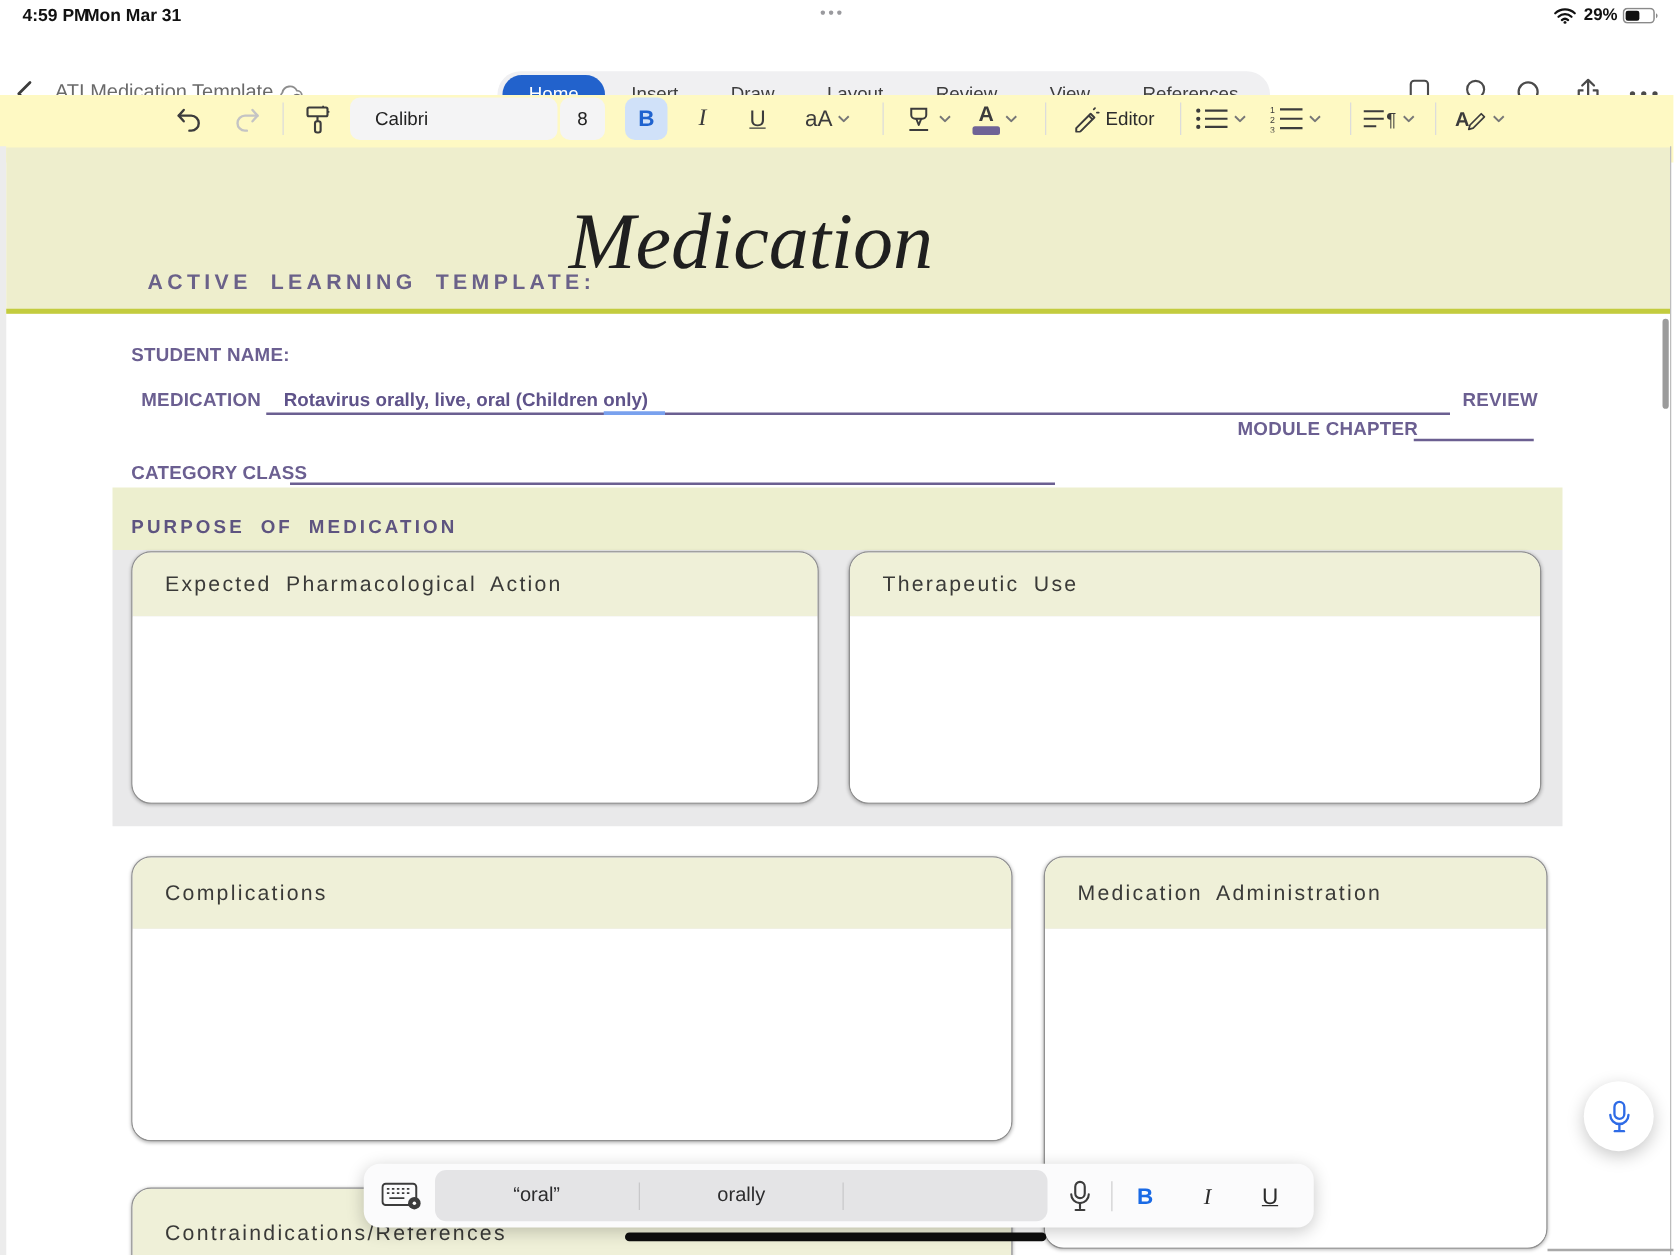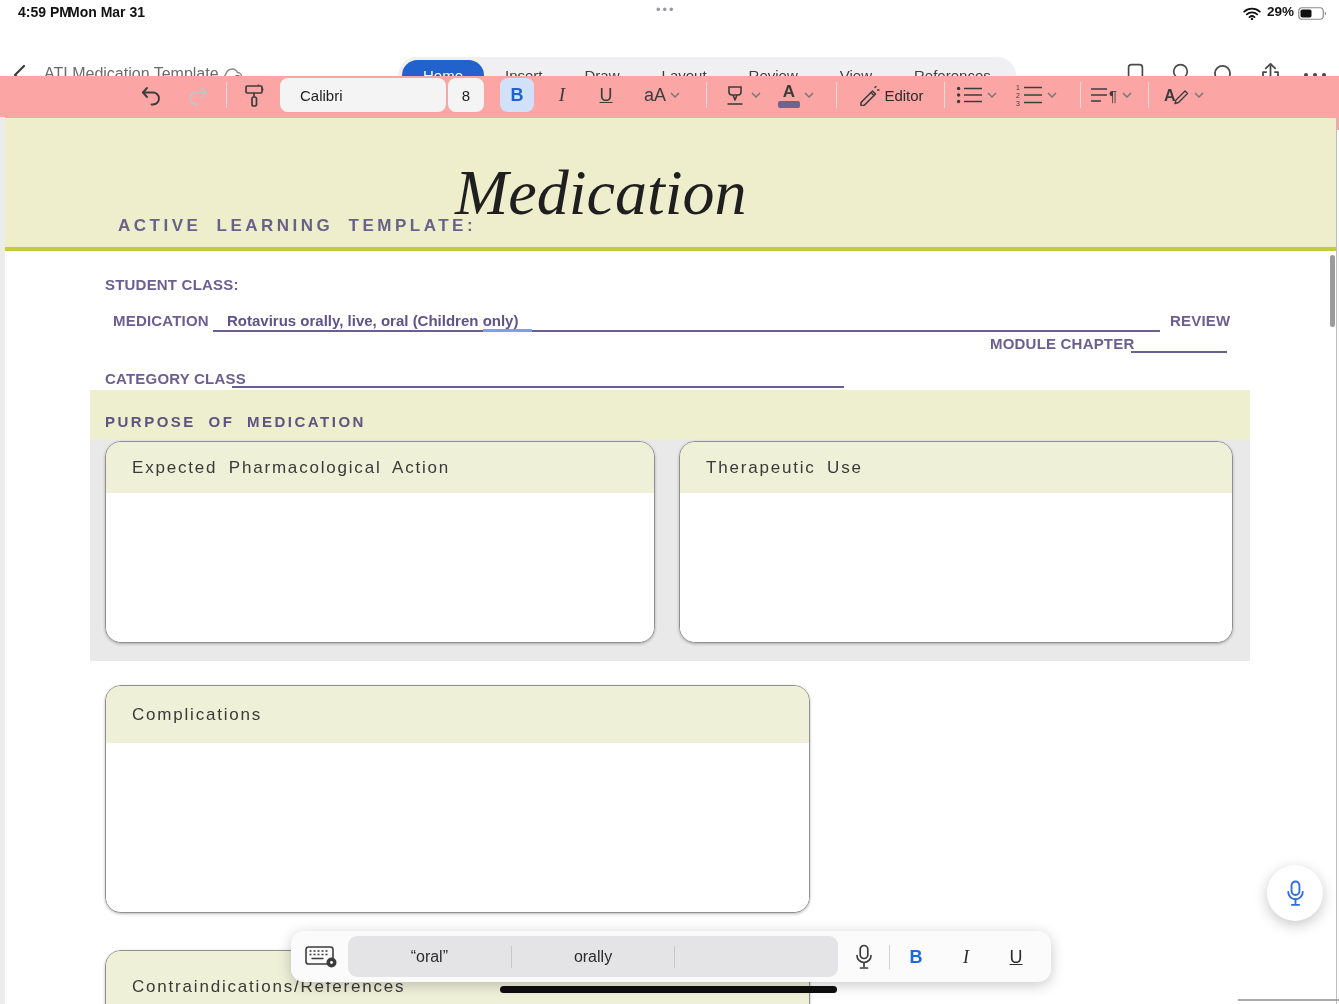--- a/index.html
+++ b/index.html
@@ -24,21 +24,21 @@
   .tab-group {
     left:398px; top:33px; height:37px; background:#f0f0f2; border-radius:19px;
     display:flex; align-items:center; padding:0 4px;
   }
   .tab { padding:0 21px; height:31px; line-height:31px; font-size:15px; color:#3d3d3d;
          border-radius:16px; cursor:default; white-space:nowrap; }
   .tab.active { background:#2262cc; color:#fff; }
   .tb-icon { width:44px; height:44px; display:flex; align-items:center; justify-content:center; }
 
   
-  .toolbar { left:0; top:76px; width:100%; height:54px; background:#fca5a5; }
+  .toolbar { left:0; top:76px; width:100%; height:54px; background:#fef9c3; }
   .tool { position:absolute; top:0; height:38px; display:flex; align-items:center; justify-content:center; gap:4px; }
   .vdiv { position:absolute; top:6px; width:1px; height:26px; background:#dcdcdc; }
   .field { position:absolute; top:2px; height:34px; background:#f4f4f5; border-radius:8px;
            display:flex; align-items:center; font-size:15px; color:#222; }
   .btn-bold { position:absolute; top:2px; width:34px; height:34px; background:#d0e1f9; border-radius:8px;
               display:flex; align-items:center; justify-content:center;
               font-weight:bold; font-size:18px; color:#1f62cf; }
   .serif-i { font-family:"Liberation Serif", serif; font-style:italic; }
 
   
@@ -283,21 +283,21 @@
     </span>
   </div>
 
   <div class="abs doc-gutter"></div>
   <div class="abs page-edge"></div>
 
   <div class="abs band"></div>
   <span class="abs alt-label">ACTIVE LEARNING TEMPLATE:</span>
   <span class="abs doc-big-title">Medication</span>
 
-  <span class="abs plabel" style="left:105px; top:276px;">STUDENT CLASS:</span>
+  <span class="abs plabel" style="left:105px; top:276px;">STUDENT NAME:</span>
 
   <span class="abs plabel" style="left:113px; top:312px;">MEDICATION</span>
   <div class="abs med-line">
     <span class="med-text"><span>Rotavirus orally, live, oral (Children </span><span class="marked">only)</span></span>
   </div>
   <span class="abs plabel" style="left:1170px; top:312px;">REVIEW</span>
 
   <span class="abs plabel" style="left:990px; top:335px;">MODULE CHAPTER</span>
   <span class="abs fill-line" style="left:1131px; top:336px; width:96px; height:17px;"></span>
 
@@ -322,20 +322,26 @@
     <div class="tbox-body" style="height:149px;"></div>
   </div>
 
   <div class="abs tbox" style="left:105px; top:685px; width:705px; height:228px;">
     <div class="tbox-header" style="height:57px;text-align:right;">
       <span class="tbox-title">Complications</span>
     </div>
     <div class="tbox-body" style="height:169px;"></div>
   </div>
 
+  <div class="abs tbox" style="left:835px; top:685px; width:403px; height:314px;">
+    <div class="tbox-header" style="height:57px;">
+      <span class="tbox-title">Medication Administration</span>
+    </div>
+    <div class="tbox-body" style="height:255px;"></div>
+  </div>
 
   <div class="abs tbox" style="left:105px; top:950px; width:705px; height:80px;">
     <div class="tbox-header" style="height:80px; align-items:flex-start; padding-top:26px;">
       <span class="tbox-title">Contraindications/References</span>
     </div>
   </div>
 
   <div class="abs ink-line"></div>
   <div class="abs bottom-hairline"></div>
   <div class="abs scroll-thumb"></div>

